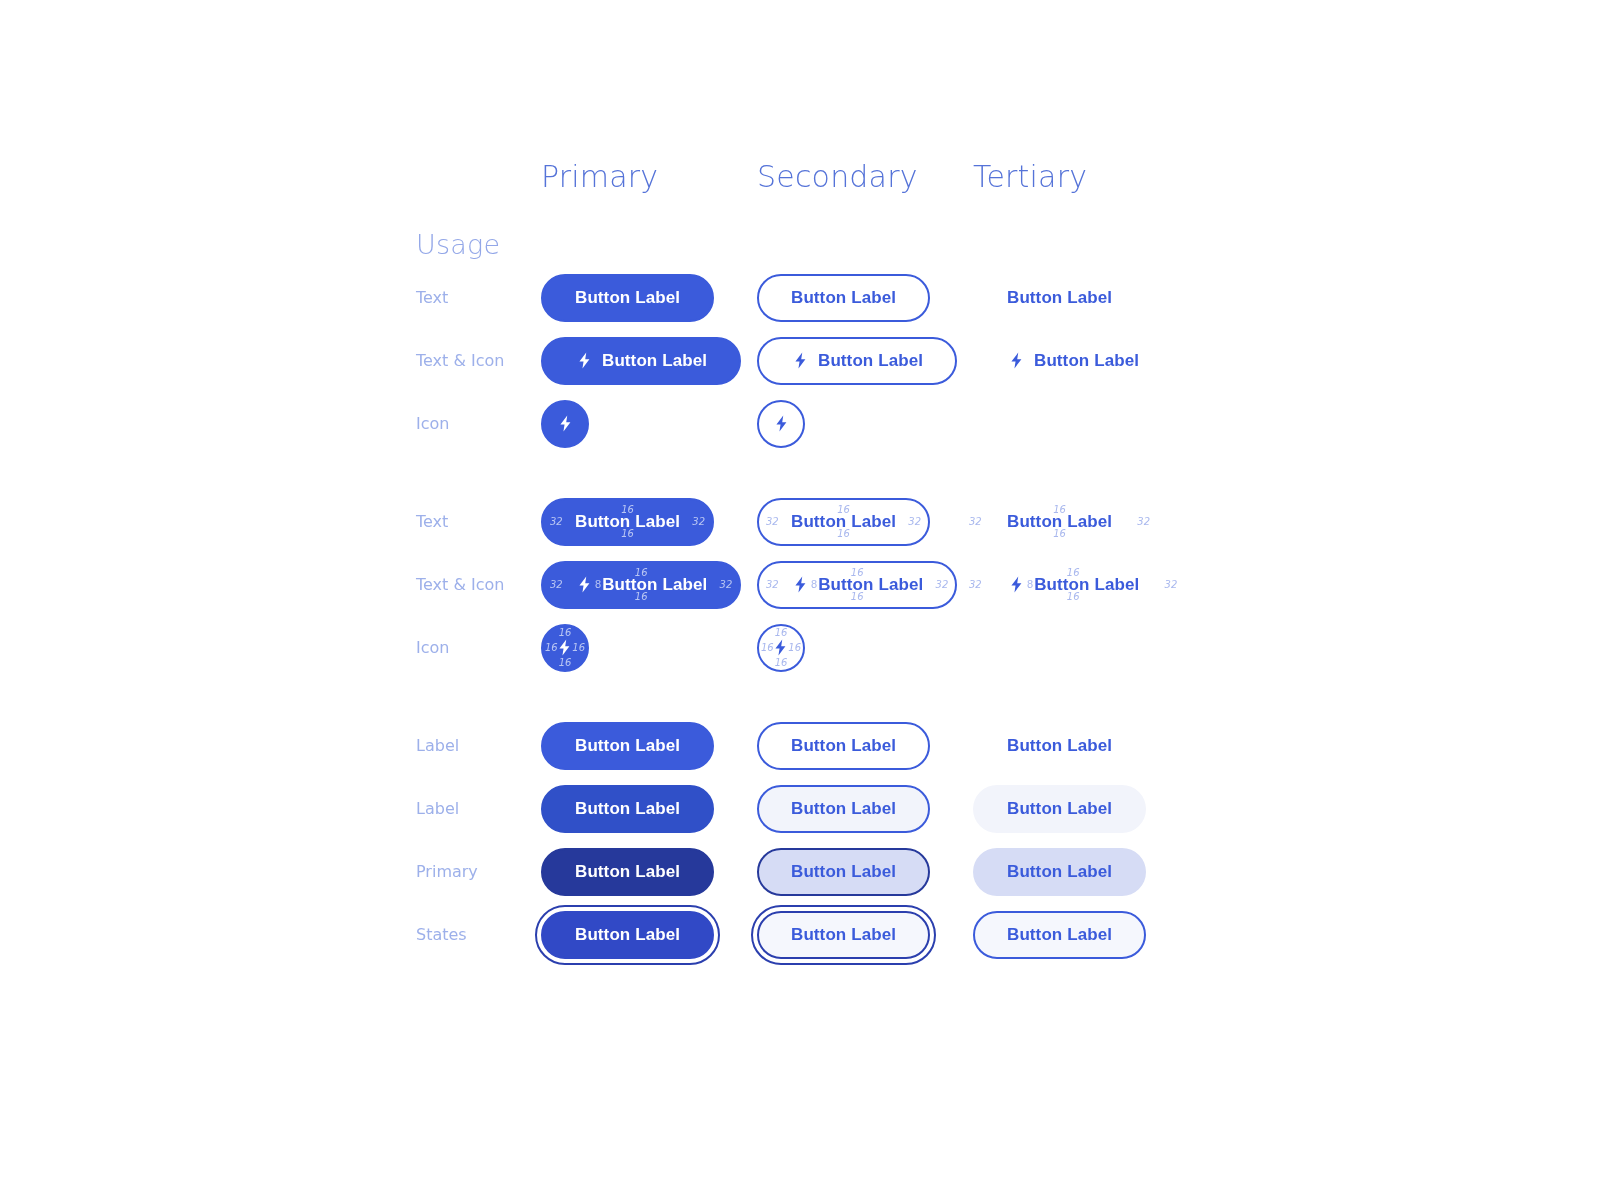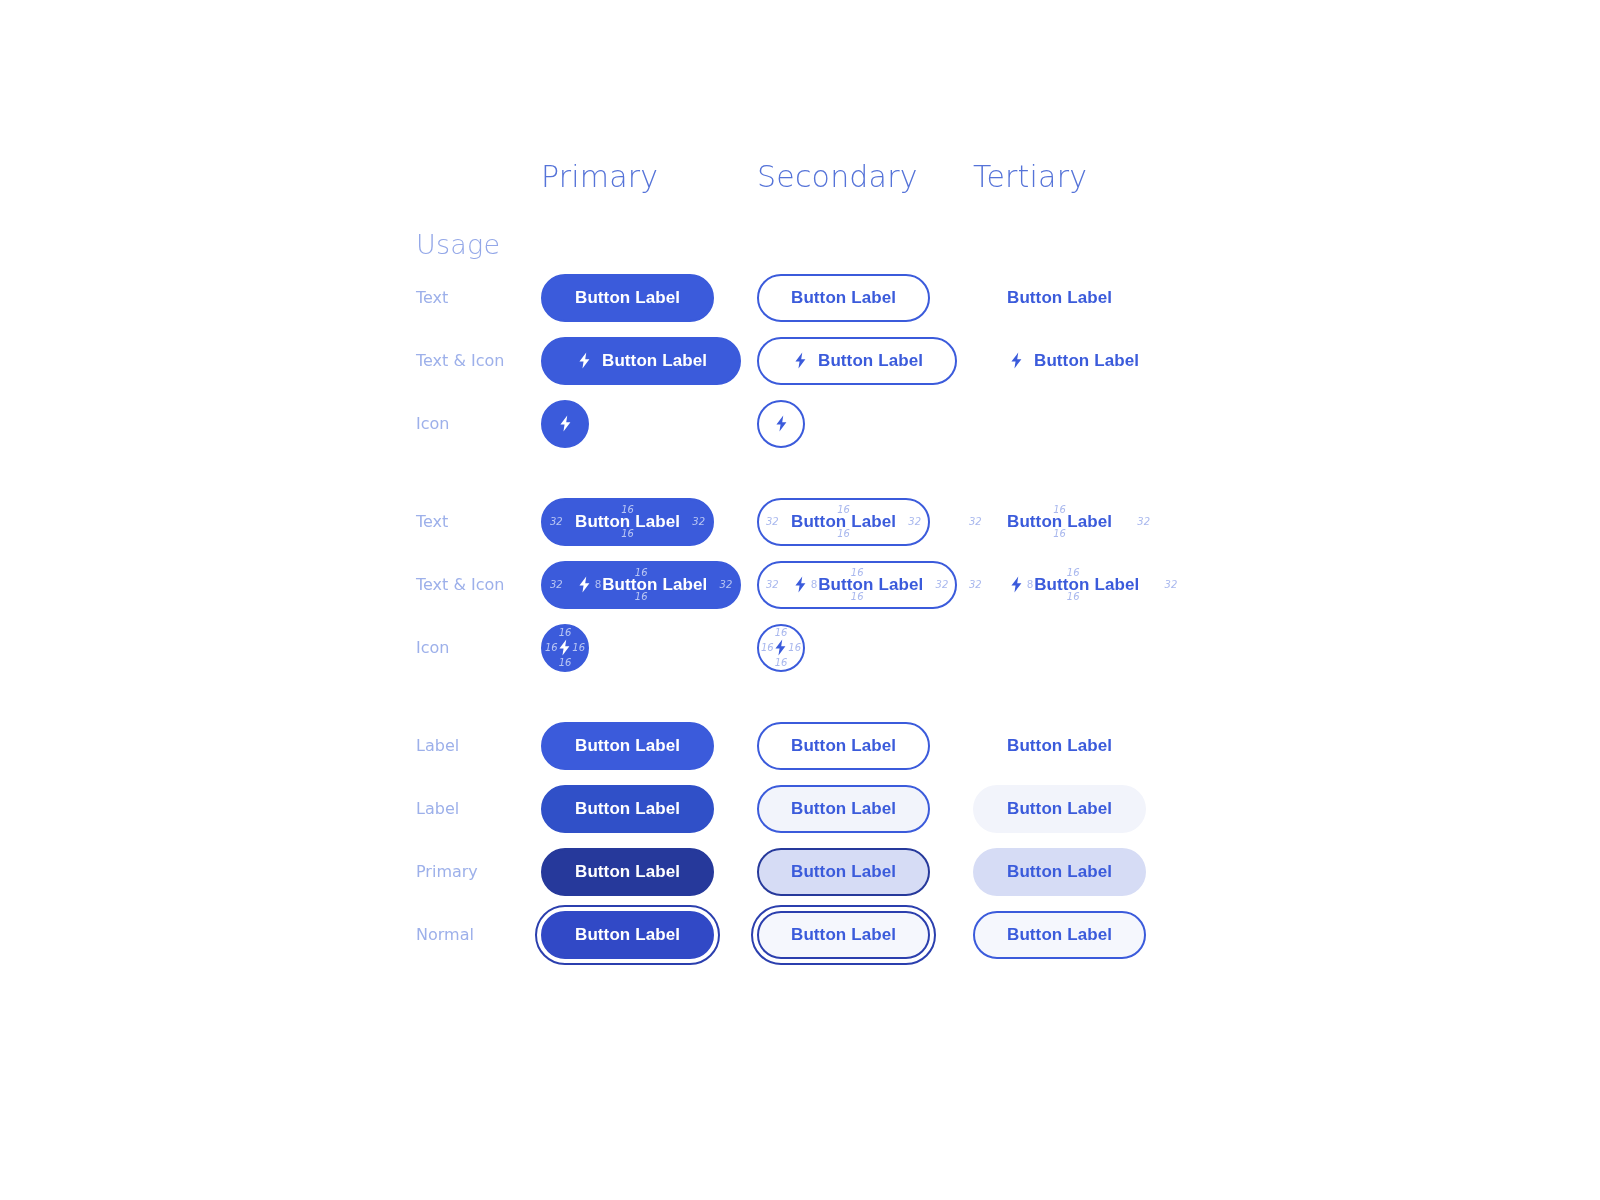--- a/index.html
+++ b/index.html
@@ -511,21 +511,21 @@
       </div>
       <div class="col-cell">
         <button class="btn v-tertiary s-active">
           <span class="lbl">Button Label</span>
         </button>
       </div>
     </div>
 
     <div class="row" style="height:63px">
       <div class="rowlabel-cell">
-        <span class="rowlabel">Normal</span>
+        <span class="rowlabel">States</span>
       </div>
       <div class="col-cell">
         <span class="focus-wrap">
           <button class="btn v-primary s-focus">
             <span class="lbl">Button Label</span>
           </button>
         </span>
       </div>
       <div class="col-cell">
         <span class="focus-wrap">

